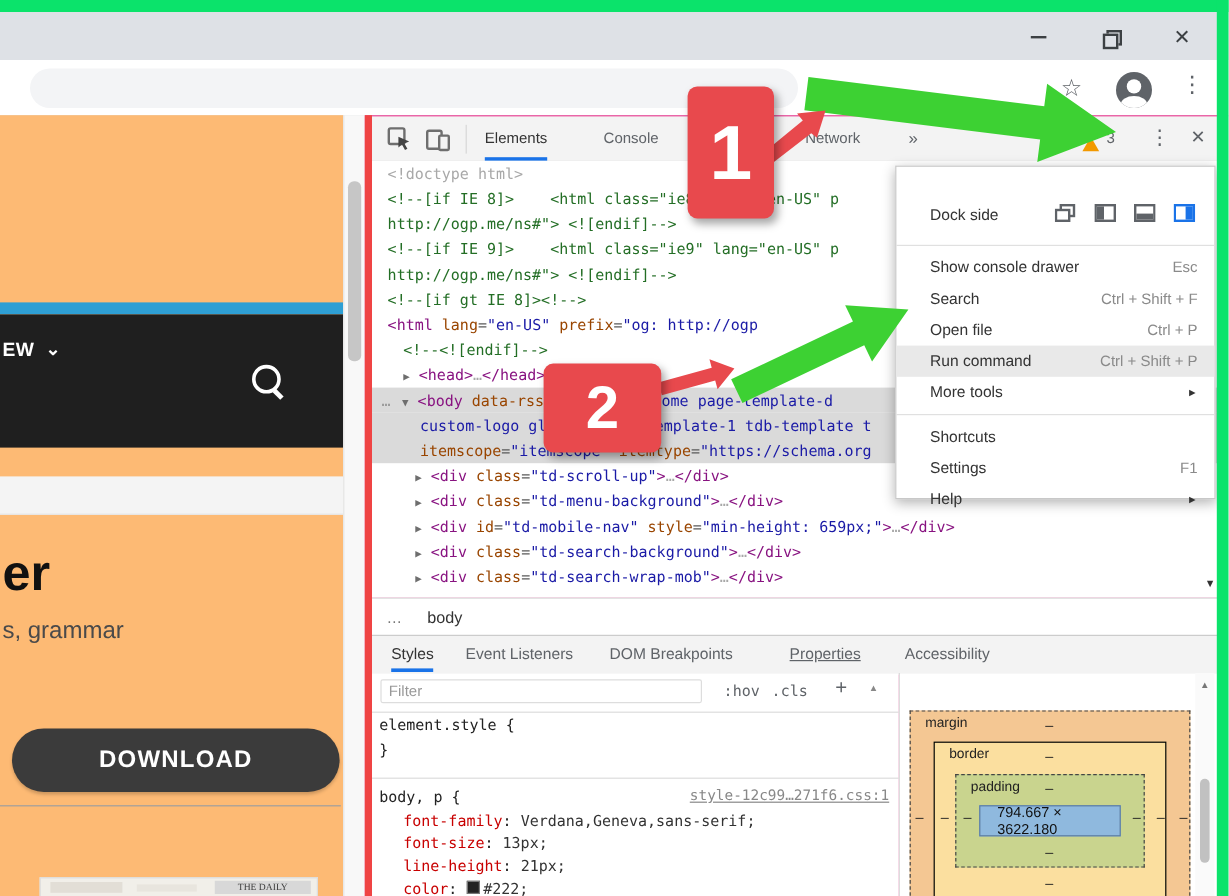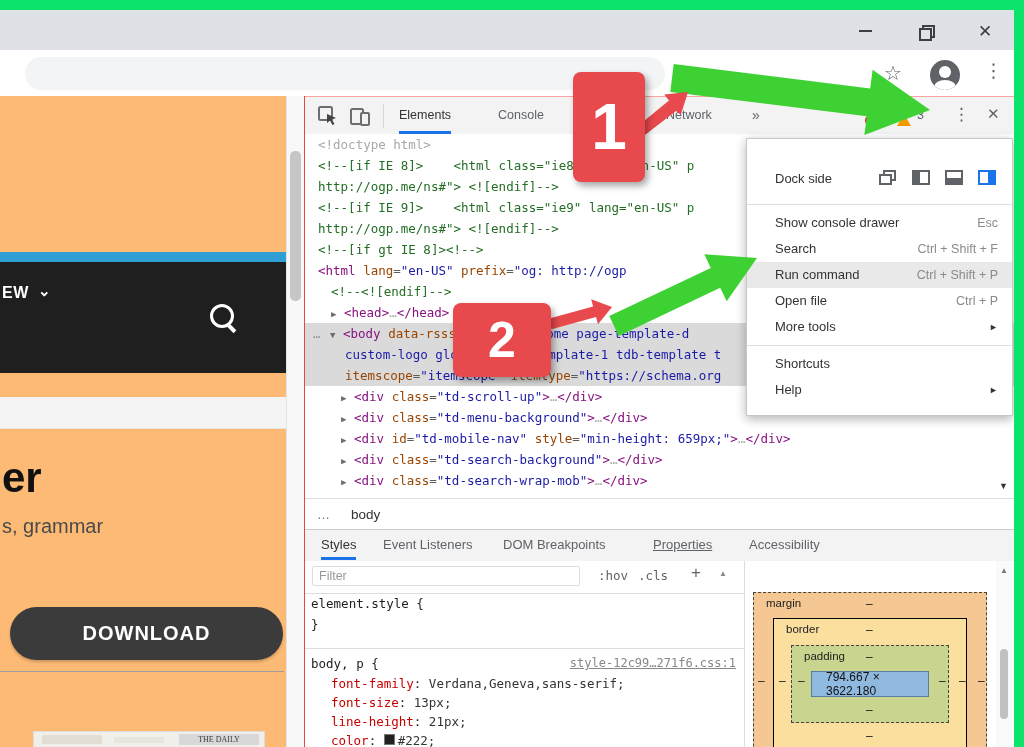--- a/index.html
+++ b/index.html
@@ -44,21 +44,21 @@
   #page-hr{left:0;top:575px;width:284px;height:1px;background:#9e9e9e;}
   #thumb{left:33px;top:635px;width:230px;height:16px;background:#f1efe9;border:1px solid #ddd;}
   #thumb .blk1{position:absolute;left:8px;top:3px;width:60px;height:9px;background:#e2ded6;}
   #thumb .blk2{position:absolute;left:80px;top:5px;width:50px;height:6px;background:#e8e5de;}
   #thumb .mast{position:absolute;left:145px;top:2px;width:80px;height:11px;background:#d8d8d8;
                font-family:"Liberation Serif",serif;font-size:8px;line-height:11px;text-align:center;color:#3a3a3a;}
   #page-scrollbar{left:286px;top:96px;width:18px;height:651px;background:#f8f8f8;border-left:1px solid #e4e4e4;}
   #page-scrollbar .thumb{position:absolute;left:3px;top:55px;width:11px;height:150px;background:#c6c6c6;border-radius:5px;}
 
   
-  #devtools{left:304px;top:96px;width:710px;height:651px;background:#fca5a5;border-left:1px solid #ef4444;}
+  #devtools{left:304px;top:96px;width:710px;height:651px;background:#ec4899;border-left:6px solid #ef4444;}
   #dt-toolbar{left:0;top:1px;width:710px;height:37px;background:#f3f3f3;border-bottom:1px solid #ccc;}
   #icon-inspect{left:12px;top:8px;} #icon-device{left:44px;top:8px;}
   #tool-sep{left:78px;top:7px;width:1px;height:24px;background:#d6d6d6;}
   .dt-tab{position:absolute;top:0;height:37px;line-height:37px;font-size:12.5px;color:#5f6368;}
   .dt-tab.active{color:#333;border-bottom:3px solid #1a73e8;height:34px;}
   .dt-tab:nth-child(1){left:94px;} .dt-tab:nth-child(2){left:193px;}
   .dt-tab:nth-child(3){left:361px;} .dt-tab:nth-child(4){left:447px;font-size:14px;}
   #err-dot{left:560px;top:18px;width:11px;height:11px;border-radius:50%;background:#d93025;}
   #warn-tri{left:592px;top:17px;width:0;height:0;border-left:7px solid transparent;border-right:7px solid transparent;border-bottom:12px solid #f29900;}
   #warn-count{left:612px;top:11px;font-size:12.5px;color:#5f6368;}
@@ -327,35 +327,39 @@
       </div>
       <div class="menu-sep"></div>
       <div class="menu-row">
         <span class="menu-label">Show console drawer</span>
         <span class="menu-short">Esc</span>
       </div>
       <div class="menu-row">
         <span class="menu-label">Search</span>
         <span class="menu-short">Ctrl + Shift + F</span>
       </div>
+      <div class="menu-row">
+        <span class="menu-label">Open file</span>
+        <span class="menu-short">Ctrl + P</span>
+      </div>
       <div class="menu-row hl">
         <span class="menu-label">Run command</span>
         <span class="menu-short">Ctrl + Shift + P</span>
       </div>
       <div class="menu-row">
-        <span class="menu-label">Open file</span>
-        <span class="menu-short">Ctrl + P</span>
-      </div>
-      <div class="menu-row">
         <span class="menu-label">More tools</span>
         <span class="menu-arrow">►</span>
       </div>
       <div class="menu-sep"></div>
       <div class="menu-row">
         <span class="menu-label">Shortcuts</span>
+      </div>
+      <div class="menu-row">
+        <span class="menu-label">Settings</span>
+        <span class="menu-short">F1</span>
       </div>
       <div class="menu-row">
         <span class="menu-label">Help</span>
         <span class="menu-arrow">►</span>
       </div>
     </div>
 
   <svg id="ann-svg" class="abs" viewBox="0 0 1024 747">
     <polygon points="673.7,64.1 870.2,88.5 872.6,69.7 930,110 864.4,135.1 866.8,116.3 670.3,91.9" fill="#3dd133"></polygon>
     <polygon points="609.3,316.1 710.8,267.9 704.3,254.3 757,258 726.7,301.3 720.2,287.7 618.7,335.9" fill="#3dd133"></polygon>

